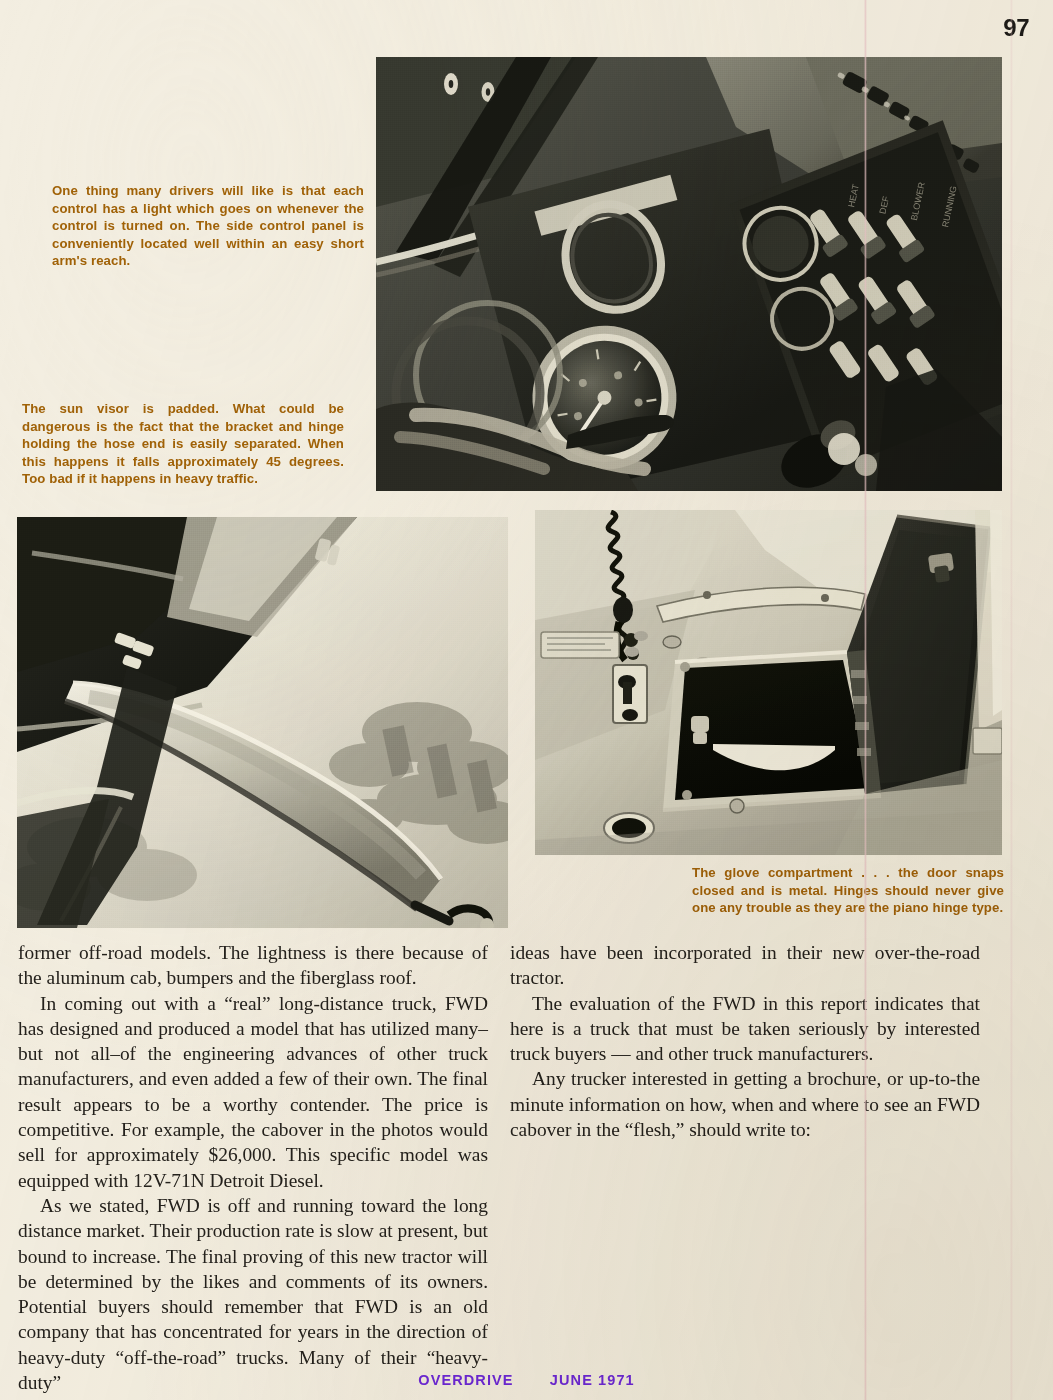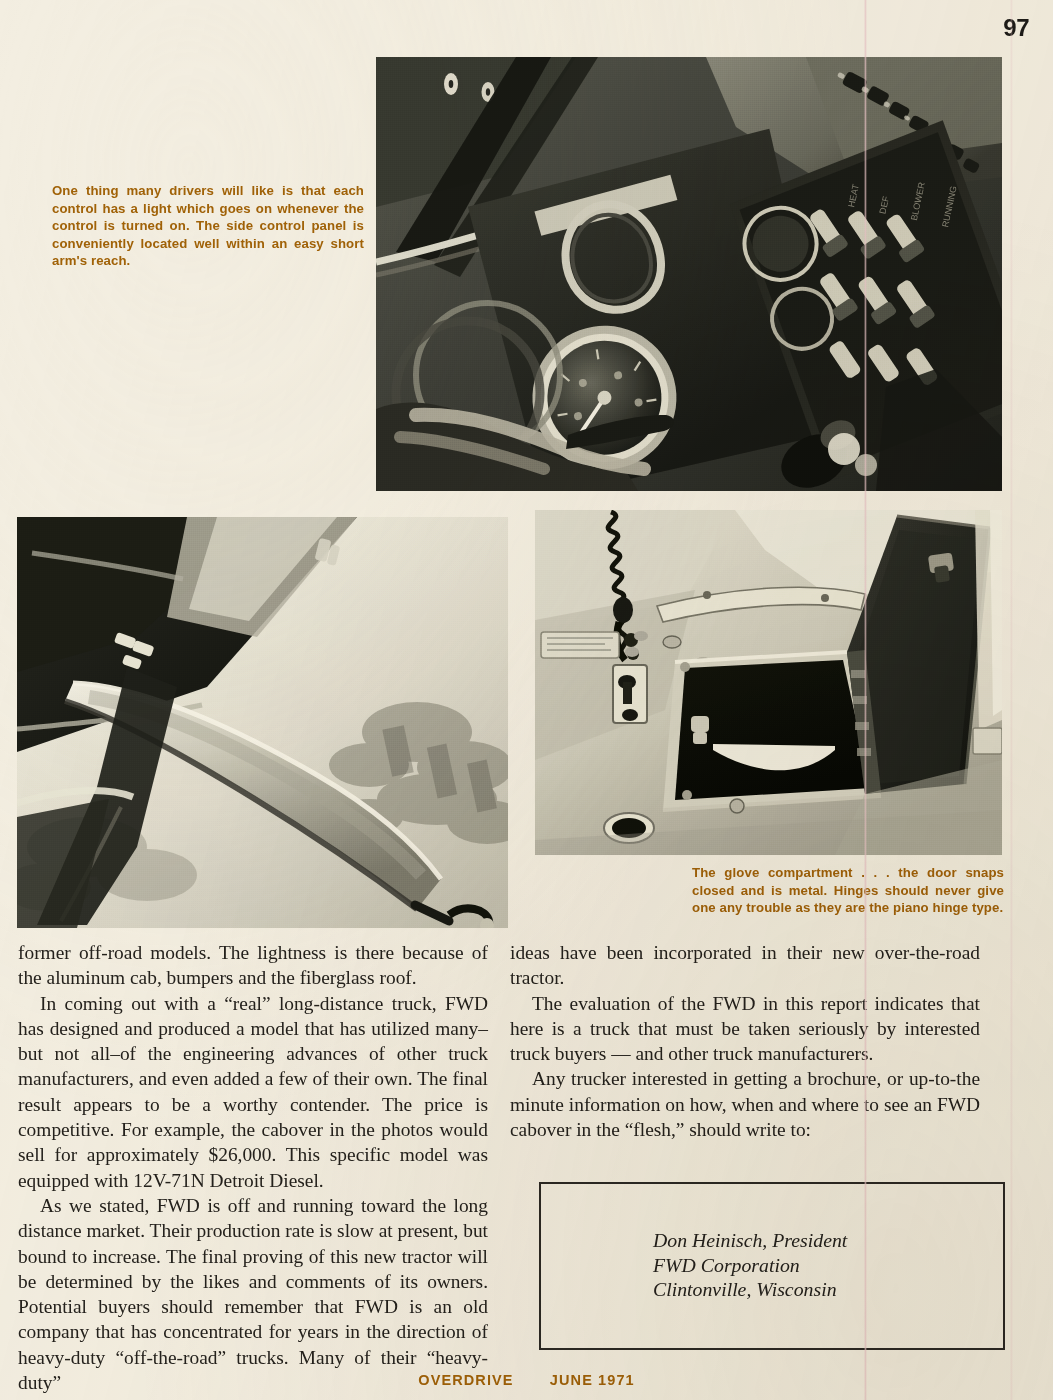--- a/index.html
+++ b/index.html
@@ -123,21 +123,21 @@
   .footer {
     position: absolute;
     left: 0;
     right: 0;
     bottom: 12px;
     text-align: center;
     font-family: "Liberation Sans", sans-serif;
     font-weight: bold;
     font-size: 14.5px;
     letter-spacing: 1.1px;
-    color: #a16207;
+    color: #6d28d9;
   }
   .footer .gap { display: inline-block; width: 26px; }
 </style>
 </head>
 <body>
 
 <div class="page">
 
   <div class="folio">97</div>
 
@@ -481,42 +481,36 @@
       <ellipse cx="94" cy="318" rx="17" ry="10" fill="#14150e"></ellipse>
 
       <polygon points="330,284 467,250 467,345 300,345" fill="#b3b0a1" opacity="0.55"></polygon>
       <polygon points="0,330 467,300 467,345 0,345" fill="#a6a394" opacity="0.35"></polygon>
     </svg>
     <div class="grain"></div>
   </div>
 
   <div class="caption" style="left:52px; top:182px; width:312px;">One thing many drivers will like is that each control has a light which goes on whenever the control is turned on. The side control panel is conveniently located well within an easy short arm's reach.</div>
 
+  <div class="caption" style="left:22px; top:400px; width:322px;">The sun visor is padded. What could be dangerous is the fact that the bracket and hinge holding the hose end is easily separated. When this happens it falls approximately 45 degrees. Too bad if it happens in heavy traffic.</div>
 
   <div class="caption" style="left:692px; top:864px; width:312px;">The glove compartment . . . the door snaps closed and is metal. Hinges should never give one any trouble as they are the piano hinge type.</div>
 
   <div class="col col-left">
     <p class="first">former off-road models. The lightness is there because of the aluminum cab, bumpers and the fiberglass roof.</p>
     <p>In coming out with a “real” long-distance truck, FWD has designed and produced a model that has utilized many–but not all–of the engineering advances of other truck manufacturers, and even added a few of their own. The final result appears to be a worthy contender. The price is competitive. For example, the cabover in the photos would sell for approximately $26,000. This specific model was equipped with 12V-71N Detroit Diesel.</p>
     <p>As we stated, FWD is off and running toward the long distance market. Their production rate is slow at present, but bound to increase. The final proving of this new tractor will be determined by the likes and comments of its owners. Potential buyers should remember that FWD is an old company that has concentrated for years in the direction of heavy-duty “off-the-road” trucks. Many of their “heavy-duty”</p>
   </div>
 
   <div class="col col-right">
     <p class="first">ideas have been incorporated in their new over-the-road tractor.</p>
     <p>The evaluation of the FWD in this report indicates that here is a truck that must be taken seriously by interested truck buyers — and other truck manufacturers.</p>
     <p>Any trucker interested in getting a brochure, or up-to-the minute information on how, when and where to see an FWD cabover in the “flesh,” should write to:</p>
   </div>
 
-  <div class="address-box">
-    <div class="inner">
-      <div>Don Heinisch, President</div>
-      <div>FWD Corporation</div>
-      <div>Clintonville, Wisconsin</div>
-    </div>
-  </div>
 
   <div class="footer">
     <span>OVERDRIVE</span>
     <span class="gap"></span>
     <span>JUNE 1971</span>
   </div>
 
   <div class="scan-line a"></div>
   <div class="scan-line b"></div>
   <div class="paper-grain"></div>

